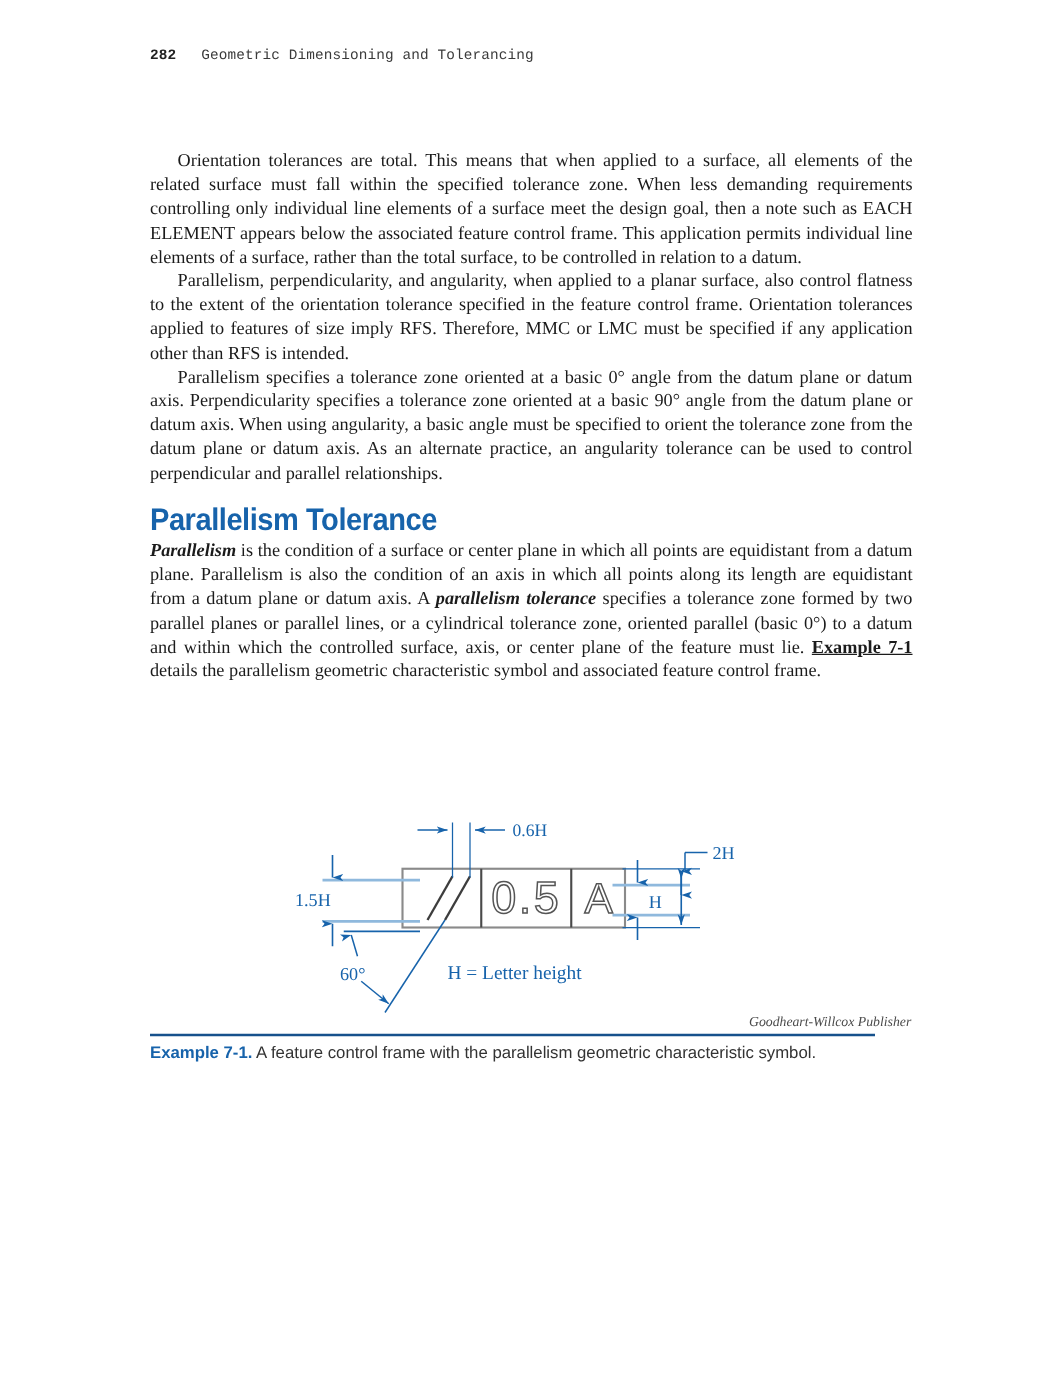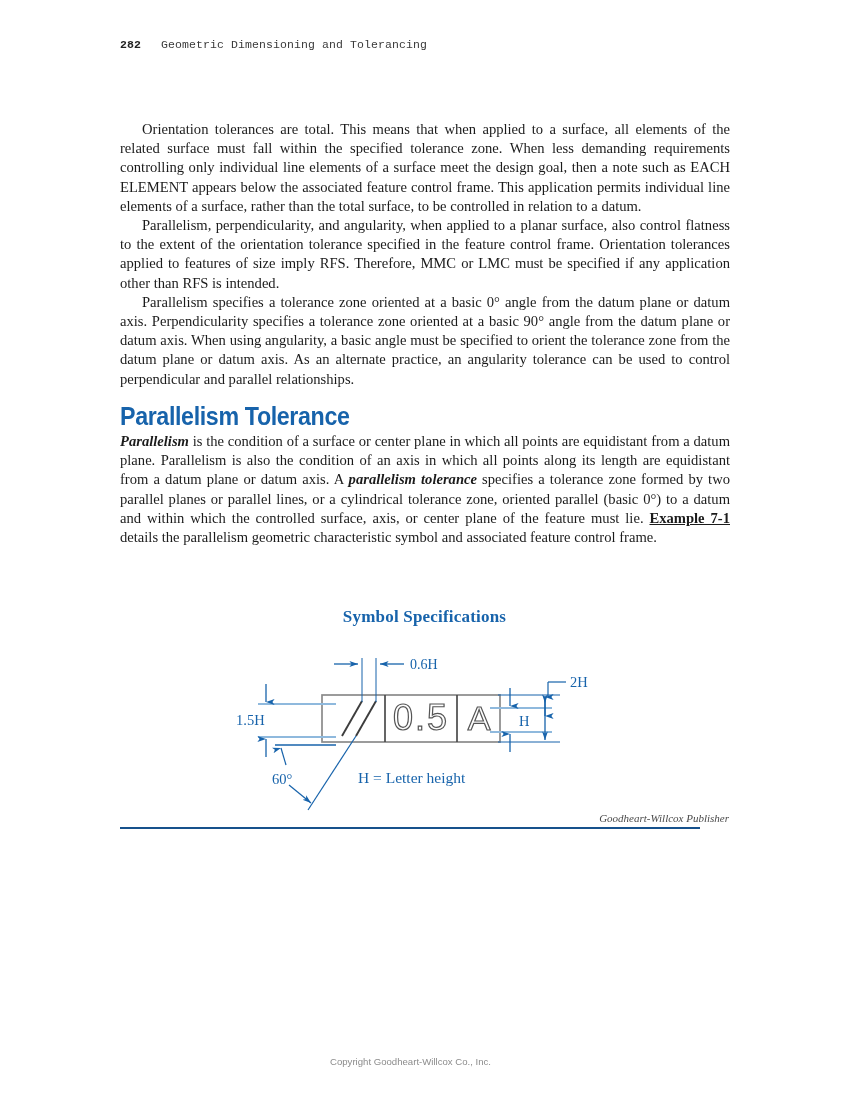--- a/index.html
+++ b/index.html
@@ -113,21 +113,20 @@
     <p class="para">Parallelism, perpendicularity, and angularity, when applied to a planar surface, also control flatness to the extent of the orientation tolerance specified in the feature control frame. Orientation tolerances applied to features of size imply RFS. Therefore, MMC or LMC must be specified if any application other than RFS is intended.</p>
     <p class="para">Parallelism specifies a tolerance zone oriented at a basic 0° angle from the datum plane or datum axis. Perpendicularity specifies a tolerance zone oriented at a basic 90° angle from the datum plane or datum axis. When using angularity, a basic angle must be specified to orient the tolerance zone from the datum plane or datum axis. As an alternate practice, an angularity tolerance can be used to control perpendicular and parallel relationships.</p>
   </div>
 
   <div class="secheading">Parallelism Tolerance</div>
 
   <div class="bodycol2">
     <p class="para noindent"><span class="bi">Parallelism</span><span> is the condition of a surface or center plane in which all points are equidistant from a datum plane. Parallelism is also the condition of an axis in which all points along its length are equidistant from a datum plane or datum axis. A </span><span class="bi">parallelism tolerance</span><span> specifies a tolerance zone formed by two parallel planes or parallel lines, or a cylindrical tolerance zone, oriented parallel (basic 0°) to a datum and within which the controlled surface, axis, or center plane of the feature must lie. </span><span class="b">Example 7-1</span><span> details the parallelism geometric characteristic symbol and associated feature control frame.</span></p>
   </div>
 
-  <div class="figtitle">Symbol Specifications</div>
 
   <div class="figwrap">
     <svg width="849" height="200" viewBox="0 0 849 200">
       <defs>
         <marker id="arrDown" markerWidth="7" markerHeight="9" refX="3.5" refY="8.6" orient="auto" markerUnits="userSpaceOnUse">
           <path d="M3.5,8.6 L0.6,0 L3.5,2.2 L6.4,0 Z" fill="#1763ab"></path>
         </marker>
         <marker id="arrUp" markerWidth="7" markerHeight="9" refX="3.5" refY="8.6" orient="auto" markerUnits="userSpaceOnUse">
           <path d="M3.5,8.6 L0.6,0 L3.5,2.2 L6.4,0 Z" fill="#1763ab"></path>
         </marker>
@@ -204,16 +203,16 @@
       </g>
 
       <text x="358" y="143" font-family="'Liberation Serif', serif" font-size="15.5" fill="#1763ab">H = Letter height</text>
     </svg>
   </div>
 
   <div class="credit">Goodheart-Willcox Publisher</div>
 
   <div class="hrule"></div>
 
-
-  <div class="copyright">Copyright Goodheart-Willcox Co., Inc.</div>
+  <div class="caption"><span class="exlabel">Example 7-1.</span><span> A feature control frame with the parallelism geometric characteristic symbol.</span></div>
+
 
 </div>
 
 </body></html>

